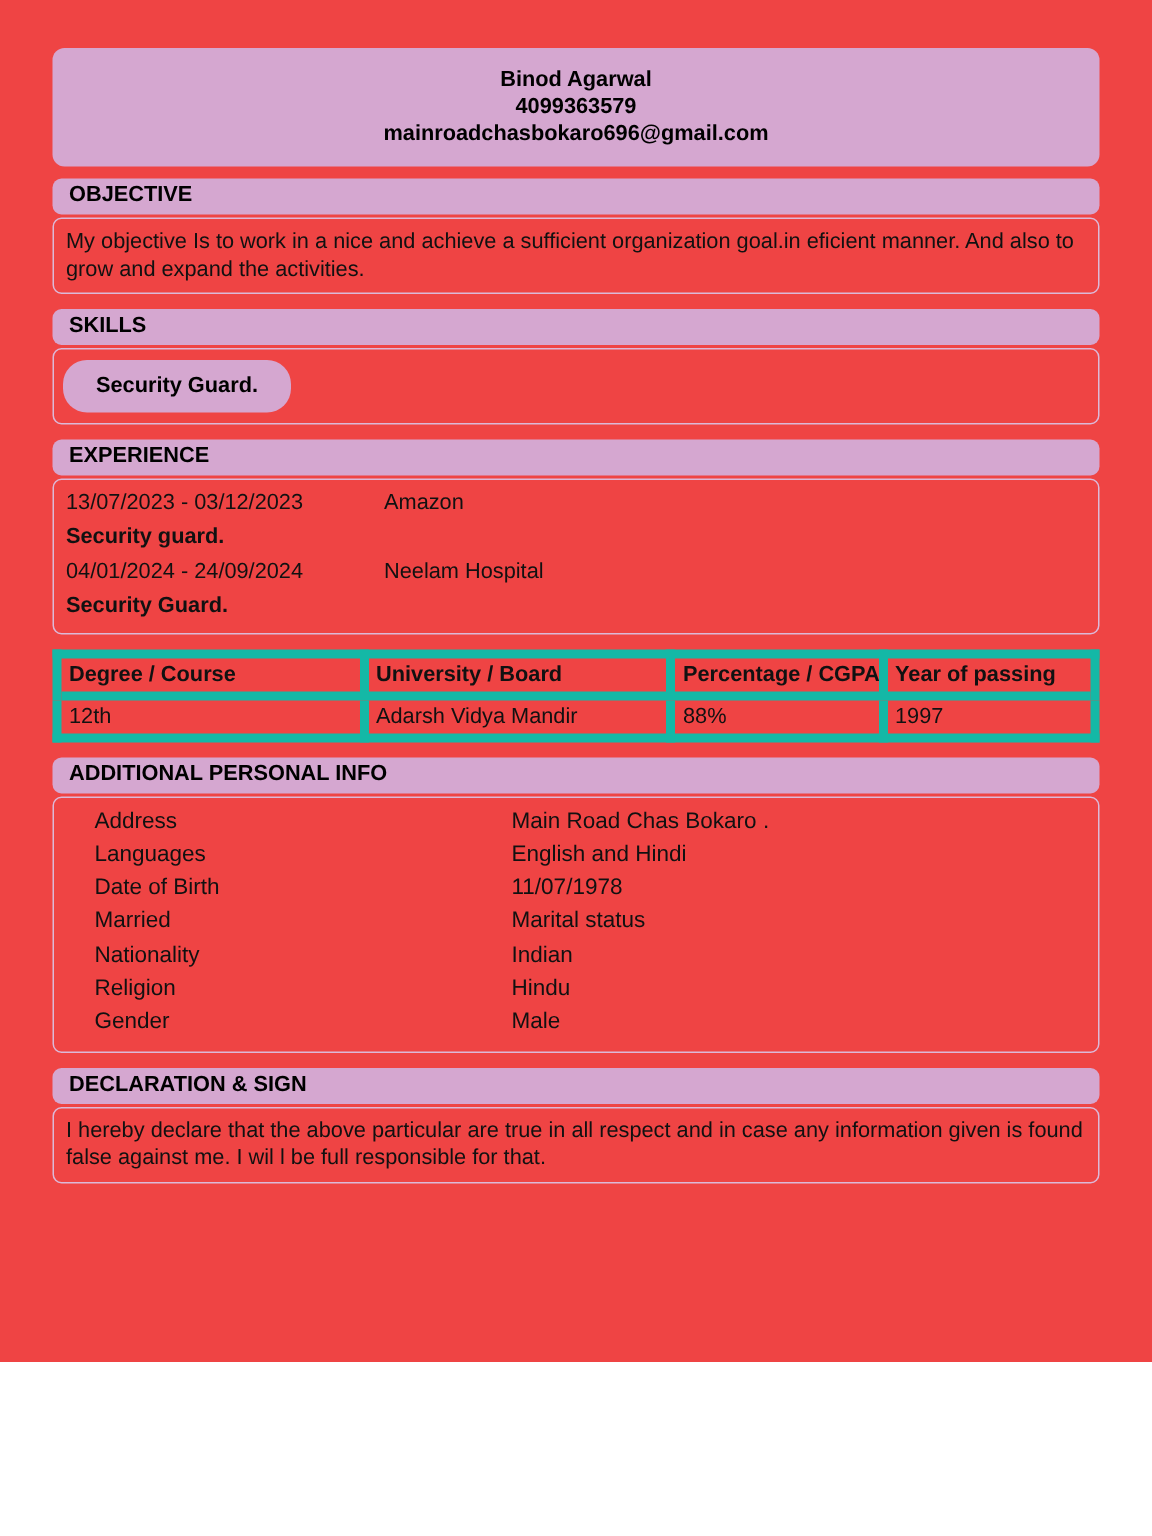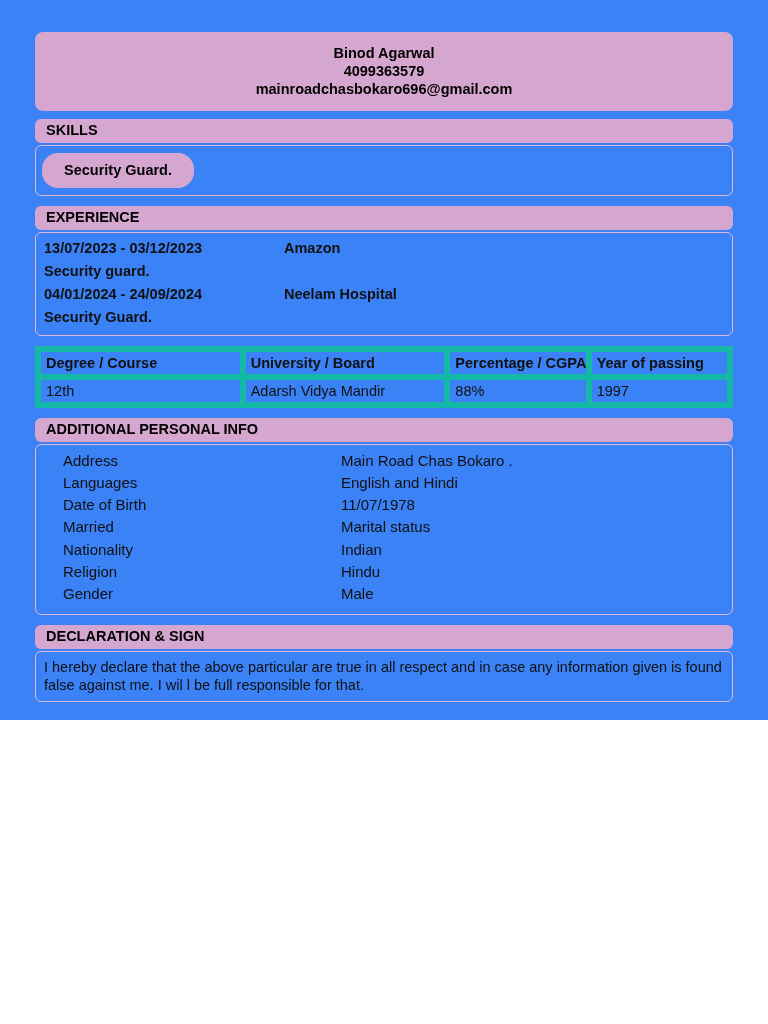--- a/index.html
+++ b/index.html
@@ -5,24 +5,24 @@
   html, body {
     margin: 0;
     padding: 0;
     background: #ffffff;
     font-family: "Liberation Sans", sans-serif;
     color: #111;
   }
   .page {
     position: relative;
     width: 768px;
-    height: 720px;
+    height: 908px;
     box-sizing: border-box;
     padding: 32px 35px 0 35px;
-    background: #3b82f6;
+    background: #ef4444;
     overflow: hidden;
   }
   .header-box {
     background: var(--accent, #d5a7d0);
     border-radius: 8px;
     padding: 12px 10px 13px 10px;
     text-align: center;
     font-weight: 700;
     font-size: 14.5px;
     line-height: 18px;
@@ -57,23 +57,22 @@
     padding: 8px 22px;
     font-weight: 700;
     font-size: 14.5px;
     color: #000;
   }
   
   .exp-body { padding: 4px 8px 6px 8px; }
   .exp-row {
     display: grid;
     grid-template-columns: 212px auto;
-    font-weight: 700;
+    font-weight: 400;
     line-height: 23px;
-    gap: 28px;
   }
   .exp-role {
     font-weight: 700;
     line-height: 23px;
   }
   
   .edu-table {
     width: 100%;
     border-collapse: collapse;
     margin-top: 2px;
@@ -109,20 +108,24 @@
 <body>
 
 <div class="page">
 
   <div class="header-box">
     <div>Binod Agarwal</div>
     <div>4099363579</div>
     <div>mainroadchasbokaro696@gmail.com</div>
   </div>
 
+  <div class="sec">
+    <div class="sec-bar">OBJECTIVE</div>
+    <div class="sec-body">My objective Is to work in a nice and achieve a sufficient organization goal.in eficient manner. And also to grow and expand the activities.</div>
+  </div>
 
   <div class="sec">
     <div class="sec-bar">SKILLS</div>
     <div class="sec-body skills-body">
       <span class="skill-pill">Security Guard.</span>
     </div>
   </div>
 
   <div class="sec">
     <div class="sec-bar">EXPERIENCE</div>

